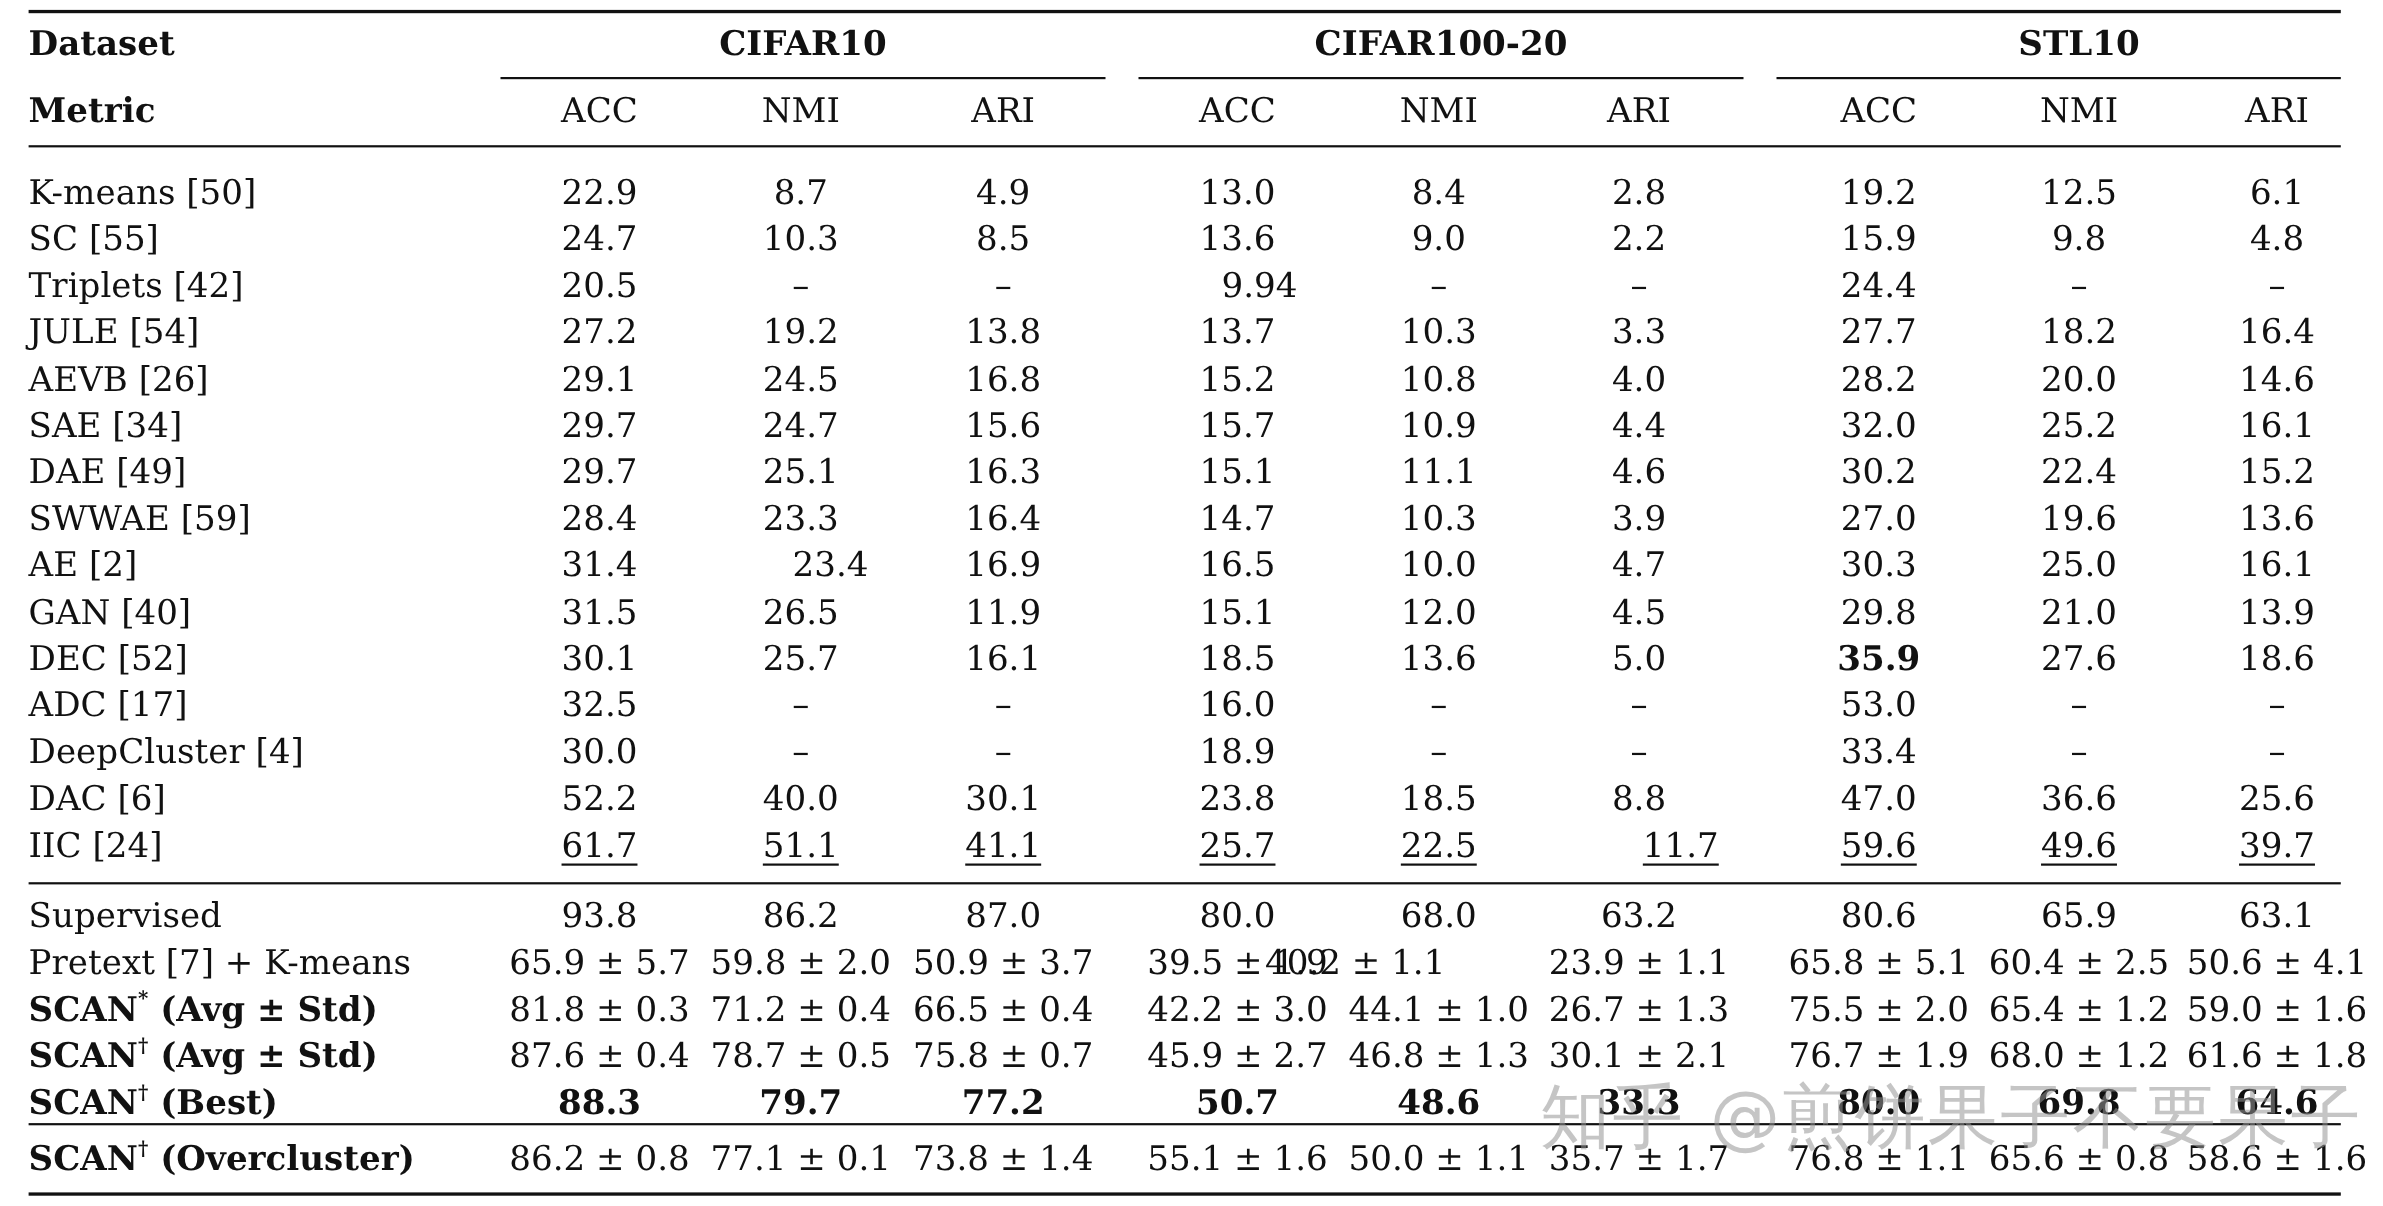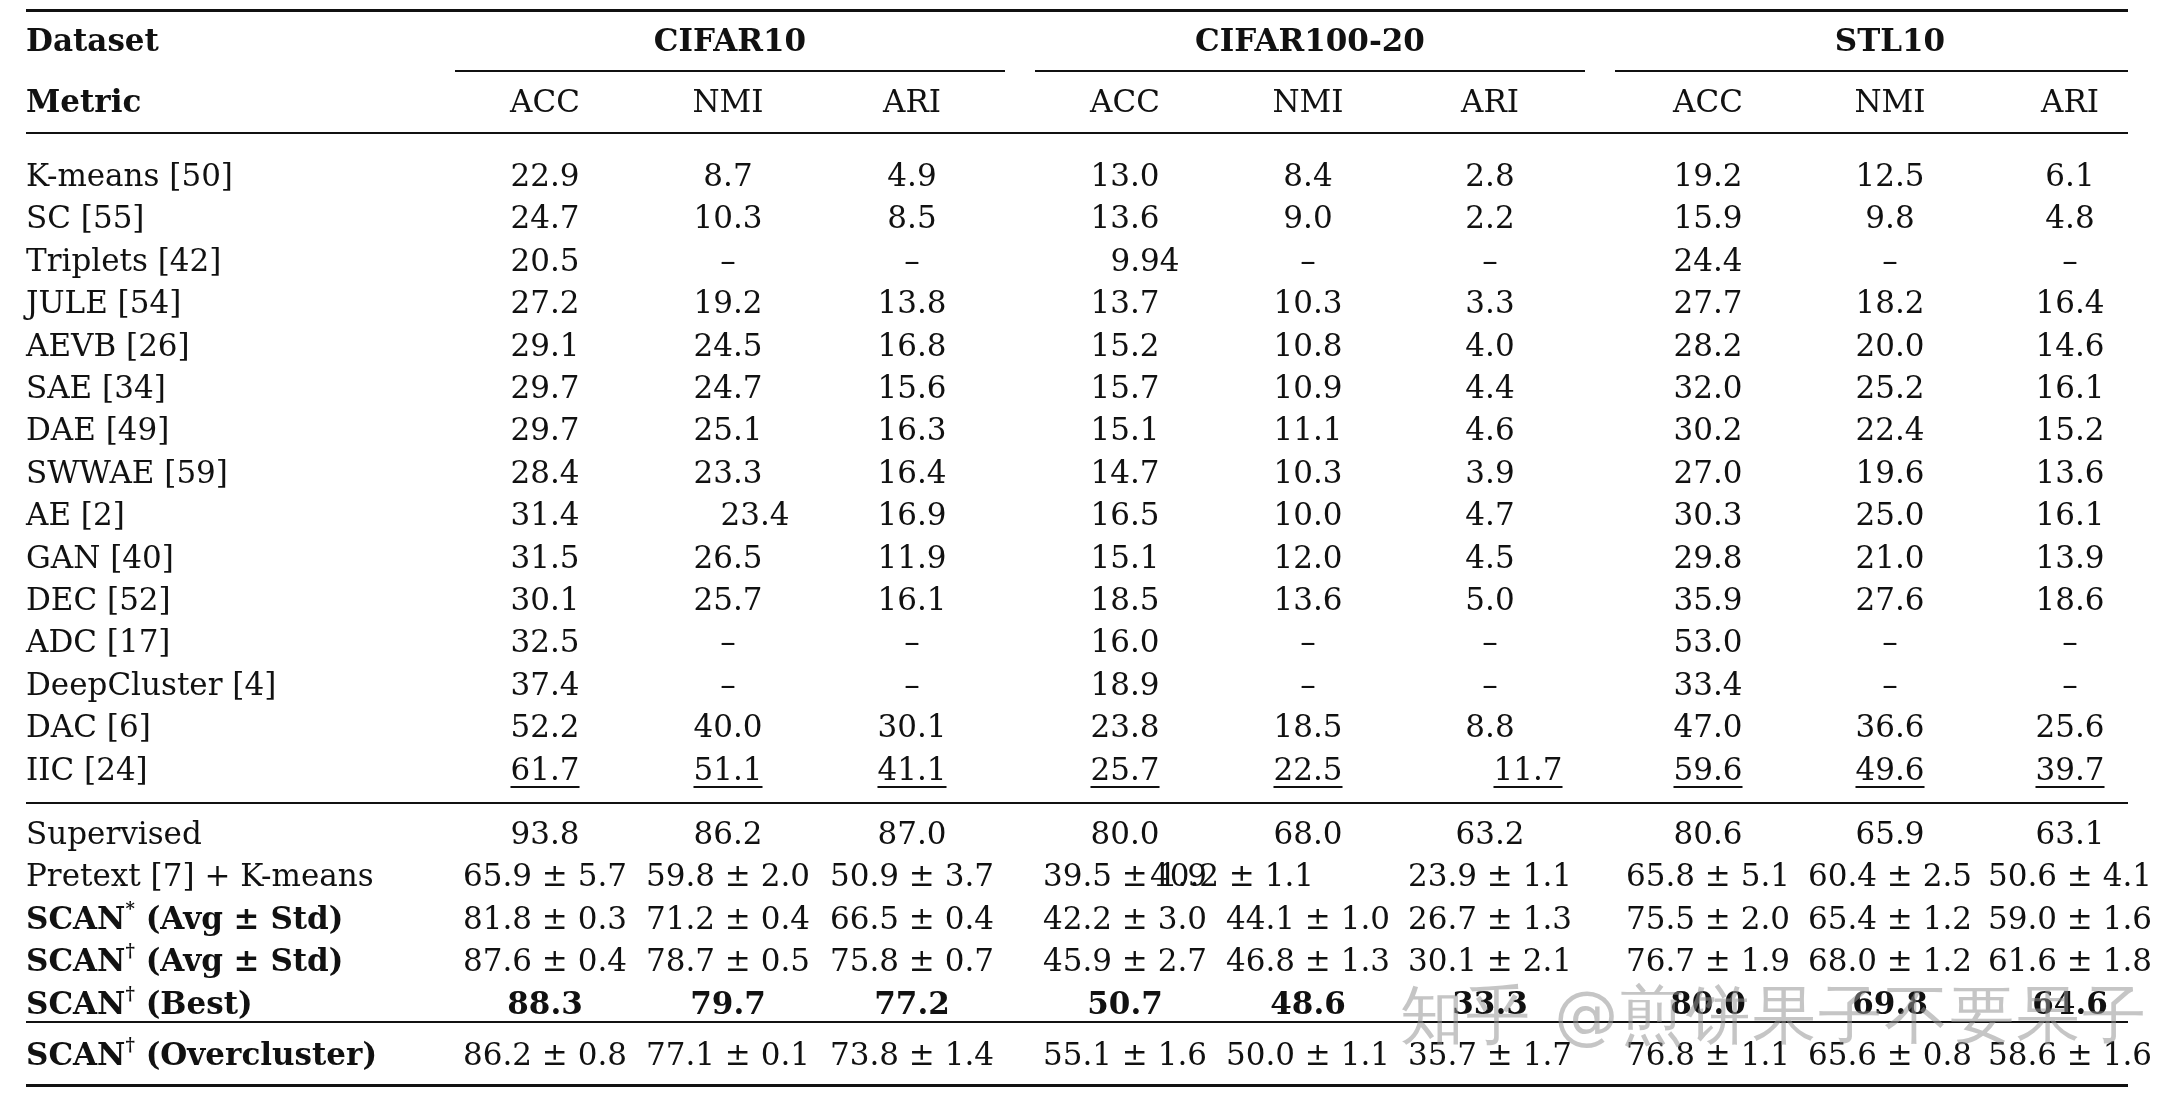--- a/index.html
+++ b/index.html
@@ -142,35 +142,35 @@
     <span class="txt  c" style="left: 1708px; top: 535.6px;">29.8</span>
     <span class="txt  c" style="left: 1890px; top: 535.6px;">21.0</span>
     <span class="txt  c" style="left: 2070px; top: 535.6px;">13.9</span>
     <span class="txt " style="left: 26px; top: 578px;">DEC [52]</span>
     <span class="txt  c" style="left: 545px; top: 578px;">30.1</span>
     <span class="txt  c" style="left: 728px; top: 578px;">25.7</span>
     <span class="txt  c" style="left: 912px; top: 578px;">16.1</span>
     <span class="txt  c" style="left: 1125px; top: 578px;">18.5</span>
     <span class="txt  c" style="left: 1308px; top: 578px;">13.6</span>
     <span class="txt  c" style="left: 1490px; top: 578px;">5.0</span>
-    <span class="txt  c" style="left: 1708px; top: 578px;">35.9</span>
+    <span class="txt  c" style="left: 1708px; top: 578px; font-weight: bold;">35.9</span>
     <span class="txt  c" style="left: 1890px; top: 578px;">27.6</span>
     <span class="txt  c" style="left: 2070px; top: 578px;">18.6</span>
     <span class="txt " style="left: 26px; top: 620.4px;">ADC [17]</span>
     <span class="txt  c" style="left: 545px; top: 620.4px;">32.5</span>
     <span class="txt  c" style="left: 728px; top: 620.4px;">–</span>
     <span class="txt  c" style="left: 912px; top: 620.4px;">–</span>
     <span class="txt  c" style="left: 1125px; top: 620.4px;">16.0</span>
     <span class="txt  c" style="left: 1308px; top: 620.4px;">–</span>
     <span class="txt  c" style="left: 1490px; top: 620.4px;">–</span>
     <span class="txt  c" style="left: 1708px; top: 620.4px;">53.0</span>
     <span class="txt  c" style="left: 1890px; top: 620.4px;">–</span>
     <span class="txt  c" style="left: 2070px; top: 620.4px;">–</span>
     <span class="txt " style="left: 26px; top: 662.8px;">DeepCluster [4]</span>
-    <span class="txt  c" style="left: 545px; top: 662.8px;">37.4</span>
+    <span class="txt  c" style="left: 545px; top: 662.8px;">30.0</span>
     <span class="txt  c" style="left: 728px; top: 662.8px;">–</span>
     <span class="txt  c" style="left: 912px; top: 662.8px;">–</span>
     <span class="txt  c" style="left: 1125px; top: 662.8px;">18.9</span>
     <span class="txt  c" style="left: 1308px; top: 662.8px;">–</span>
     <span class="txt  c" style="left: 1490px; top: 662.8px;">–</span>
     <span class="txt  c" style="left: 1708px; top: 662.8px;">33.4</span>
     <span class="txt  c" style="left: 1890px; top: 662.8px;">–</span>
     <span class="txt  c" style="left: 2070px; top: 662.8px;">–</span>
     <span class="txt " style="left: 26px; top: 705.2px;">DAC [6]</span>
     <span class="txt  c" style="left: 545px; top: 705.2px;">52.2</span>

